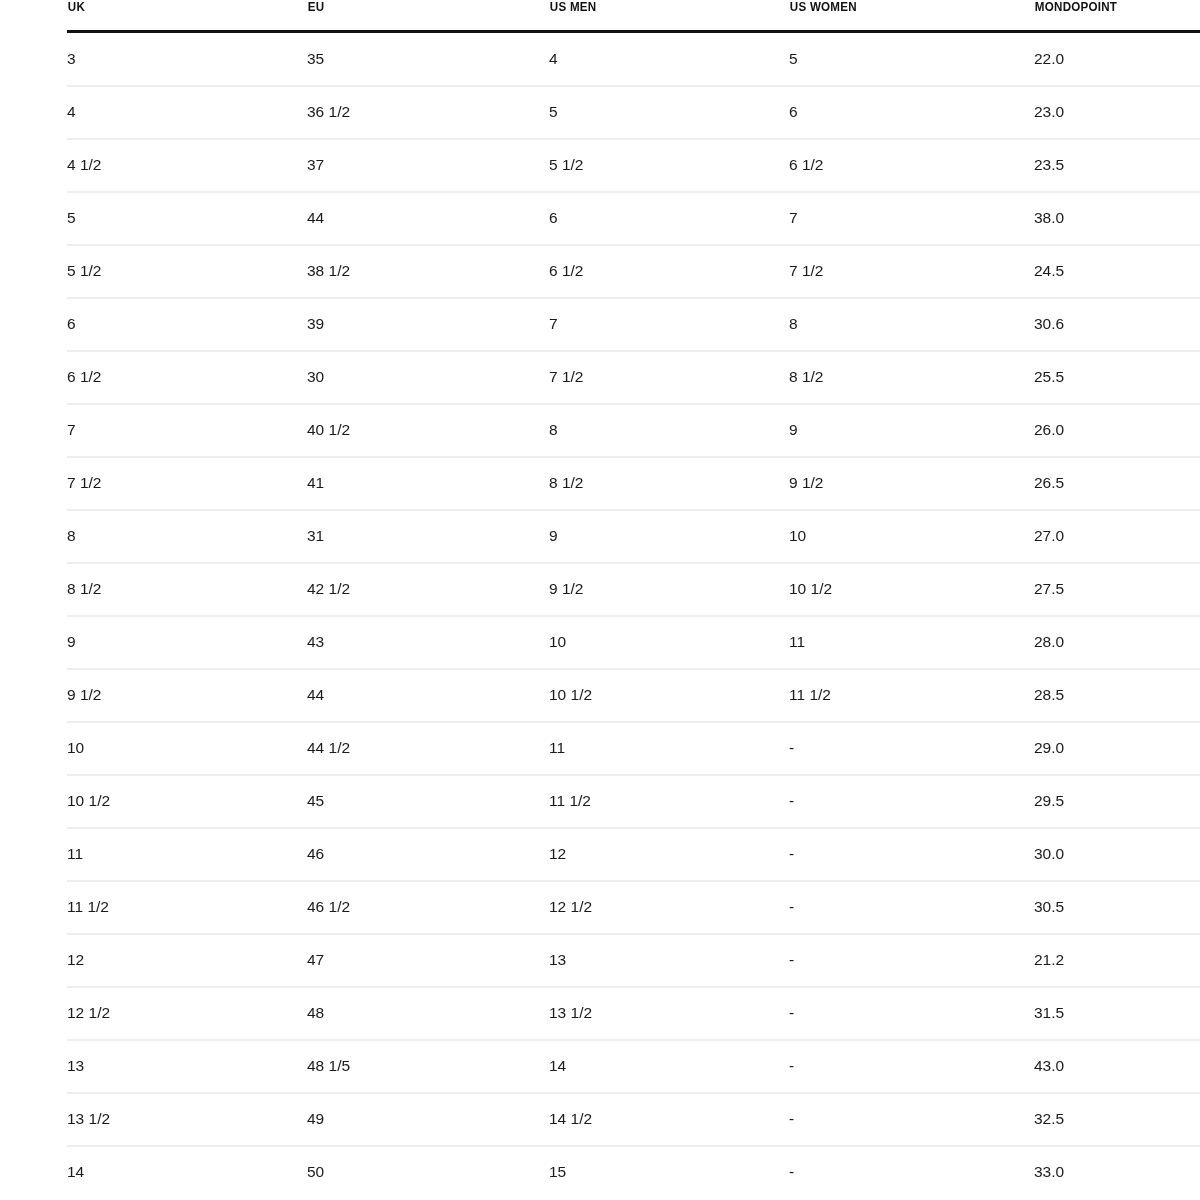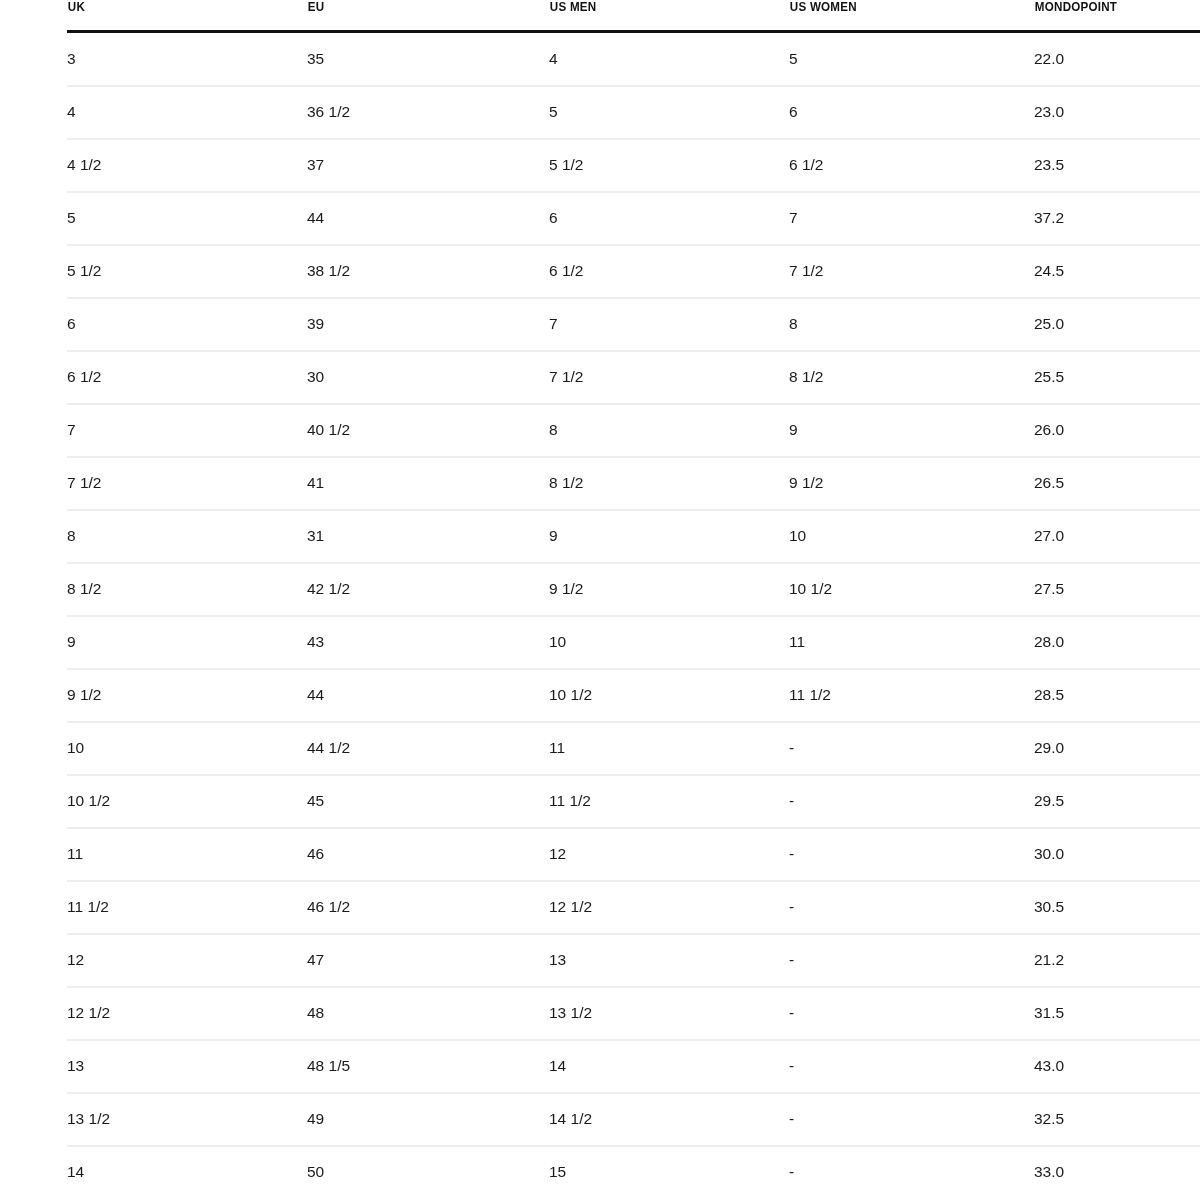--- a/index.html
+++ b/index.html
@@ -124,35 +124,35 @@
           <td>37</td>
           <td>5 1/2</td>
           <td>6 1/2</td>
           <td>23.5</td>
         </tr>
         <tr>
           <td>5</td>
           <td>44</td>
           <td>6</td>
           <td>7</td>
-          <td>37.2</td>
+          <td>38.0</td>
         </tr>
         <tr>
           <td>5 1/2</td>
           <td>38 1/2</td>
           <td>6 1/2</td>
           <td>7 1/2</td>
           <td>24.5</td>
         </tr>
         <tr>
           <td>6</td>
           <td>39</td>
           <td>7</td>
           <td>8</td>
-          <td>25.0</td>
+          <td>30.6</td>
         </tr>
         <tr>
           <td>6 1/2</td>
           <td>30</td>
           <td>7 1/2</td>
           <td>8 1/2</td>
           <td>25.5</td>
         </tr>
         <tr>
           <td>7</td>

